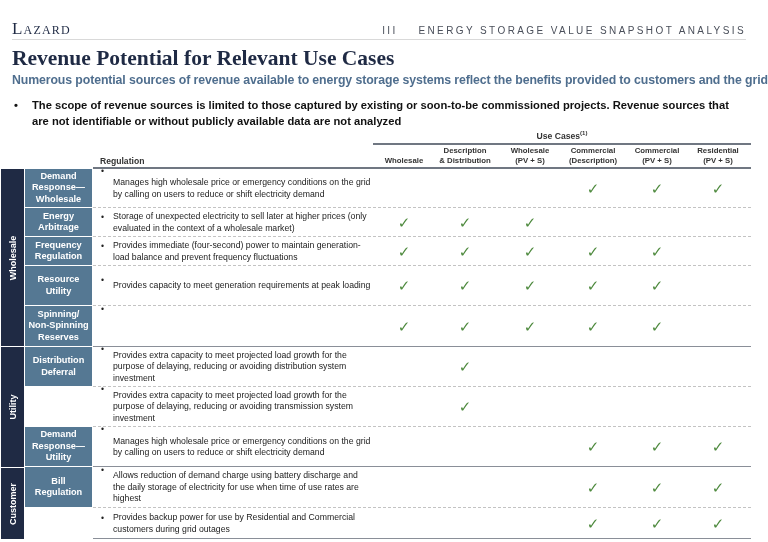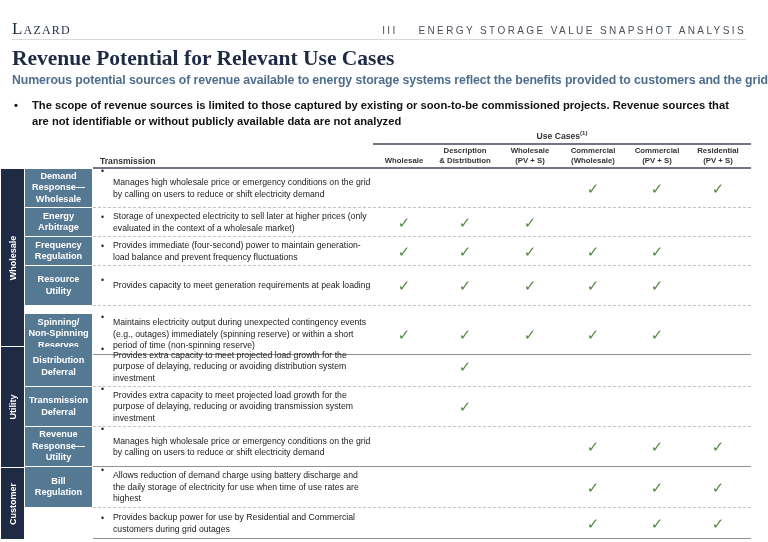--- a/index.html
+++ b/index.html
@@ -50,36 +50,36 @@
   <span class="bullet">•</span>
   <span>The scope of revenue sources is limited to those captured by existing or soon-to-be commissioned projects. Revenue sources that are not identifiable or without publicly available data are not analyzed</span>
 </div>
 
 <div class="uc-header">
   <span>Use Cases</span><sup>(1)</sup>
 </div>
 <div class="uc-rule"></div>
 
 <div class="col-headers">
-  <div class="desc-head">Transmission</div>
+  <div class="desc-head">Regulation</div>
   <div class="uc-col-head" style="left: 373px; top: 10px;">
       <div></div>
       <div style="margin-top: 0px; position: relative; top: 0px;">Wholesale</div>
     </div>
   <div class="uc-col-head" style="left:434px;">
       <div>Description</div>
       <div>&amp; Distribution</div>
     </div>
   <div class="uc-col-head" style="left:499px;">
       <div>Wholesale</div>
       <div>(PV + S)</div>
     </div>
   <div class="uc-col-head" style="left:562px;">
       <div>Commercial</div>
-      <div>(Wholesale)</div>
+      <div>(Description)</div>
     </div>
   <div class="uc-col-head" style="left:626px;">
       <div>Commercial</div>
       <div>(PV + S)</div>
     </div>
   <div class="uc-col-head" style="left:687px;">
       <div>Residential</div>
       <div>(PV + S)</div>
     </div>
 </div>
@@ -136,53 +136,51 @@
         <span style="position: absolute; left: 8px; top: 50%; transform: translateY(-11px);">•</span>
         <span>Provides capacity to meet generation requirements at peak loading</span>
       </div>
       <div class="check" style="left: 373px; top: 12px; color: rgb(78, 138, 62);">✓</div>
       <div class="check" style="left: 434px; top: 12px; color: rgb(78, 138, 62);">✓</div>
       <div class="check" style="left: 499px; top: 12px; color: rgb(78, 138, 62);">✓</div>
       <div class="check" style="left: 562px; top: 12px; color: rgb(78, 138, 62);">✓</div>
       <div class="check" style="left: 626px; top: 12px; color: rgb(78, 138, 62);">✓</div>
       <div class="row-sep"></div>
     </div>
-    <div class="row" style="top: 137px; height: 41px; margin-top: 8px;">
+    <div class="row" style="top: 137px; height: 41px;">
       <div class="row-label">Spinning/ Non-Spinning Reserves</div>
       <div class="row-desc">
         <span style="position: absolute; left: 8px; top: 50%; transform: translateY(-23px);">•</span>
-        <span>Maintains electricity output during unexpected contingency events (e.g., outages) immediately (spinning reserve) or within a short period of time (non-spinning reserve)</span>
       </div>
       <div class="check" style="left: 373px; top: 12.5px; color: rgb(78, 138, 62);">✓</div>
       <div class="check" style="left: 434px; top: 12.5px; color: rgb(78, 138, 62);">✓</div>
       <div class="check" style="left: 499px; top: 12.5px; color: rgb(78, 138, 62);">✓</div>
       <div class="check" style="left: 562px; top: 12.5px; color: rgb(78, 138, 62);">✓</div>
       <div class="check" style="left: 626px; top: 12.5px; color: rgb(78, 138, 62);">✓</div>
       <div class="row-sep solid"></div>
     </div>
     <div class="row" style="top: 178px; height: 40px;">
       <div class="row-label">Distribution Deferral</div>
       <div class="row-desc">
         <span style="position: absolute; left: 8px; top: 50%; transform: translateY(-23px);">•</span>
         <span>Provides extra capacity to meet projected load growth for the purpose of delaying, reducing or avoiding distribution system investment</span>
       </div>
       <div class="check" style="left: 434px; top: 12px; color: rgb(78, 138, 62);">✓</div>
       <div class="row-sep"></div>
     </div>
     <div class="row" style="top: 218px; height: 40px;">
-      <div class="row-label">Transmission Deferral</div>
       <div class="row-desc">
         <span style="position: absolute; left: 8px; top: 50%; transform: translateY(-23px);">•</span>
         <span>Provides extra capacity to meet projected load growth for the purpose of delaying, reducing or avoiding transmission system investment</span>
       </div>
       <div class="check" style="left: 434px; top: 12px; color: rgb(78, 138, 62);">✓</div>
       <div class="row-sep"></div>
     </div>
     <div class="row" style="top: 258px; height: 40px;">
-      <div class="row-label">Revenue Response— Utility</div>
+      <div class="row-label">Demand Response— Utility</div>
       <div class="row-desc">
         <span style="position: absolute; left: 8px; top: 50%; transform: translateY(-23px);">•</span>
         <span>Manages high wholesale price or emergency conditions on the grid by calling on users to reduce or shift electricity demand</span>
       </div>
       <div class="check" style="left: 562px; top: 12px; color: rgb(78, 138, 62);">✓</div>
       <div class="check" style="left: 626px; top: 12px; color: rgb(78, 138, 62);">✓</div>
       <div class="check" style="left: 687px; top: 12px; color: rgb(78, 138, 62);">✓</div>
       <div class="row-sep solid"></div>
     </div>
     <div class="row" style="top: 298px; height: 41px;">

